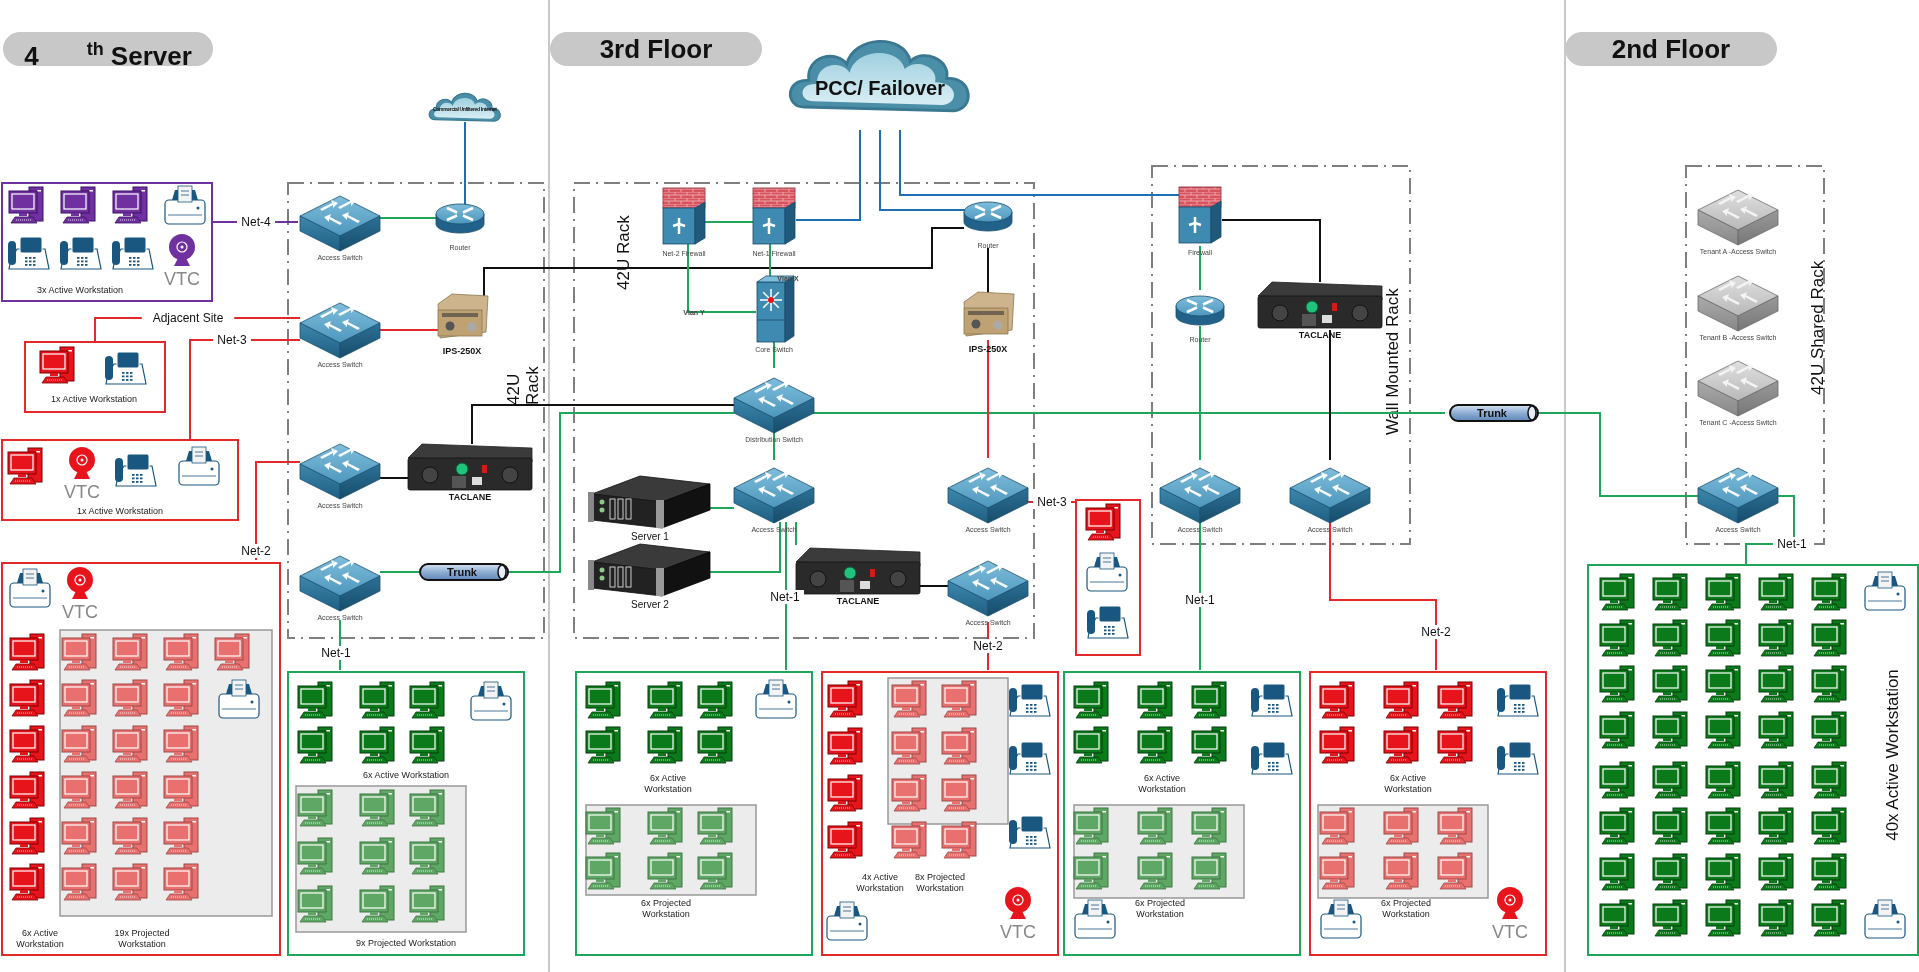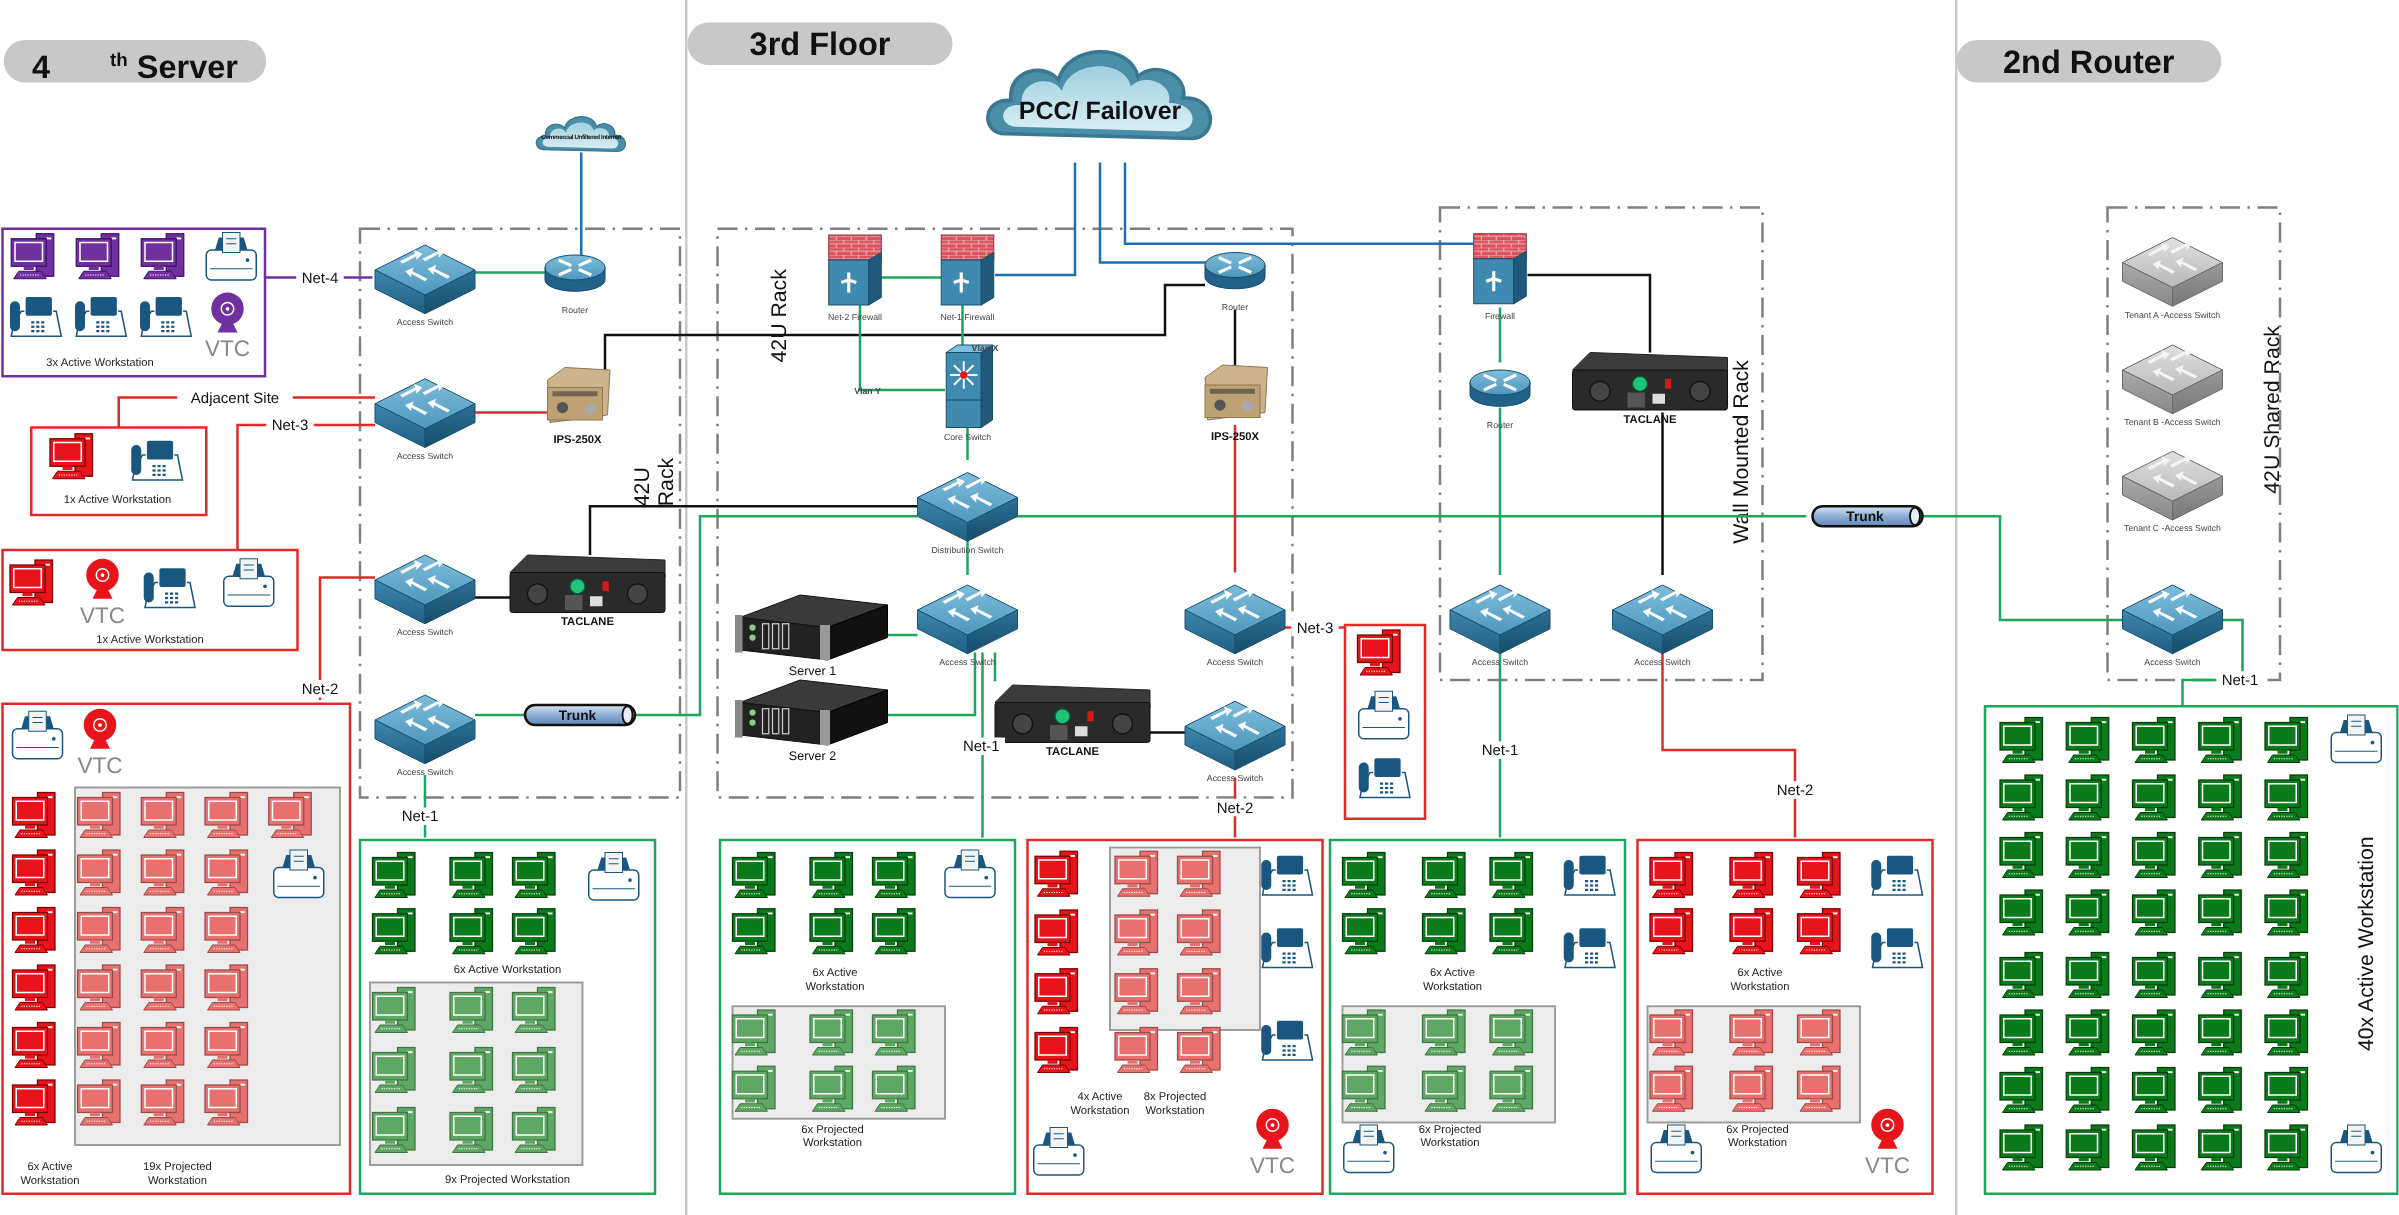--- a/index.html
+++ b/index.html
@@ -2,44 +2,44 @@
 <html><head>
 <meta charset="utf-8">
 <style>
   html, body { margin: 0; padding: 0; background: #ffffff; }
   body { width: 1919px; height: 972px; overflow: hidden; position: relative;
          font-family: "Liberation Sans", "DejaVu Sans", sans-serif; }
   #diagram { position: absolute; left: 0; top: 0; }
   .floor-pill { position: absolute; height: 34px; border-radius: 17px; background: #c8c8c8;
                 font-family: "Liberation Sans", sans-serif; font-weight: bold; font-size: 26px;
                 color: #111; text-align: center; line-height: 34px; }
-  .floor-pill sup { font-size: 15px; margin-left: 48px; }
+  .floor-pill sup { font-size: 18px; margin-left: 48px; }
   .divider { position: absolute; top: 0; width: 2px; height: 972px; background: #c9c9c9; }
   text { font-family: "Liberation Sans", "DejaVu Sans", sans-serif; }
   .lbl-sm { font-size: 7px; fill: #444; }
   .lbl-md { font-size: 10px; fill: #111; }
   .lbl-net { font-size: 12px; fill: #111; }
   .lbl-ws { font-size: 9px; fill: #222; }
   .lbl-rack { font-size: 17px; fill: #111; }
   .lbl-bold { font-size: 9px; fill: #111; font-weight: bold; }
 </style>
 </head>
 <body>
 
 <div class="divider" style="left:548px;"></div>
 <div class="divider" style="left:1564px;"></div>
 
 <div class="floor-pill" style="left:3px;top:32px;width:210px;">
   <span>4</span><sup>th</sup><span> Server</span>
 </div>
-<div class="floor-pill" style="left:550px;top:18px;width:212px;">
+<div class="floor-pill" style="left:550px;top:32px;width:212px;">
   <span>3rd Floor</span>
 </div>
 <div class="floor-pill" style="left:1565px;top:32px;width:212px;">
-  <span>2nd Router</span>
+  <span>2nd Floor</span>
 </div>
 
 <svg id="diagram" width="1919" height="972" viewBox="0 0 1919 972" xmlns="http://www.w3.org/2000/svg">
   <defs>
     <linearGradient id="gSwitchTop" x1="0" y1="0" x2="0" y2="1">
       <stop offset="0" stop-color="#7fbddb"></stop>
         <stop offset="1" stop-color="#4d97bd"></stop>
     </linearGradient>
     <linearGradient id="gSwitchL" x1="0" y1="0" x2="0" y2="1">
       <stop offset="0" stop-color="#3d87ad"></stop>

